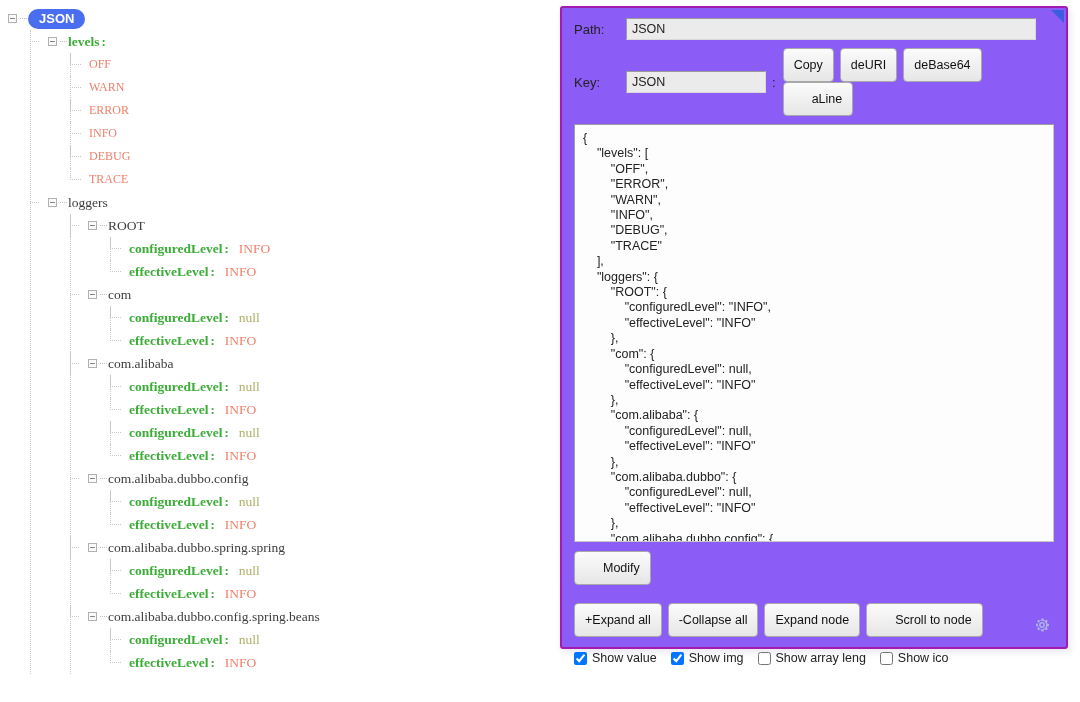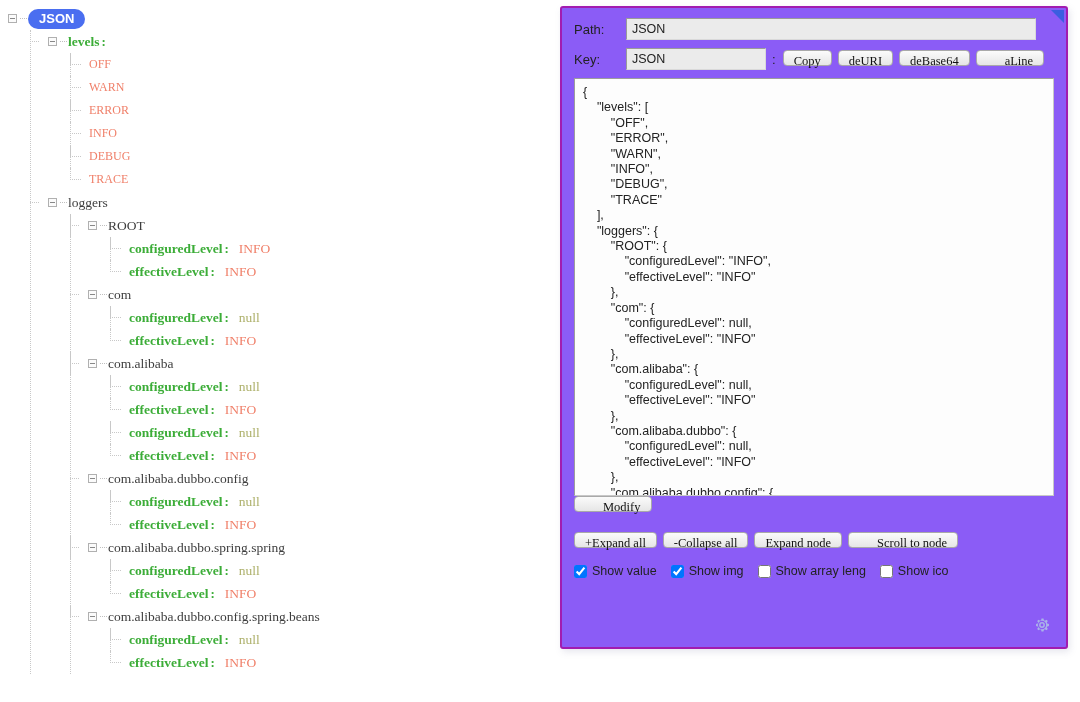--- a/index.html
+++ b/index.html
@@ -208,25 +208,25 @@
   }
   #path-input { width: 410px; }
   #key-input  { width: 140px; }
 
   .sep-colon { margin: 0 7px 0 6px; color:#222; font-size:13px; }
 
   .btn {
     background: linear-gradient(#fbfbfb, #e6e6e6);
     border: 1px solid #a9a9a9;
     border-radius: 4px;
-    font-family: Liberation Serif, serif;
+    font-family: Liberation Sans, sans-serif;
     font-size: 12.5px;
     color: #111;
     padding: 2px 10px;
-    height: 16px;
+    height: 34px;
     cursor: pointer;
     margin-right: 6px;
     box-sizing: border-box;
     line-height: 16px;
   }
   .btn:last-child { margin-right: 0; padding-left: 28px; }
 
   #json-area {
     width: 100%;
     height: 418px;
@@ -242,21 +242,21 @@
     padding: 6px 8px;
     resize: none;
     outline: none;
     white-space: pre;
     overflow-y: scroll;
     display: block;
   }
   #json-area::-webkit-scrollbar { width: 15px; background:#f4f4f4; }
   #json-area::-webkit-scrollbar-thumb { background:#cdcdcd; border:1px solid #b5b5b5; }
 
-  #modify-row { }
+  #modify-row { margin-top: 9px; }
   #nodebtn-row { margin-top: 18px; }
   #check-row {
     margin-top: 14px;
     display: flex;
     font-size: 12.5px;
     color: #222;
   }
   .chk-item { display:flex; align-items:center; margin-right: 14px; }
   .chk-item input { margin: 0 5px 0 0; }
 

